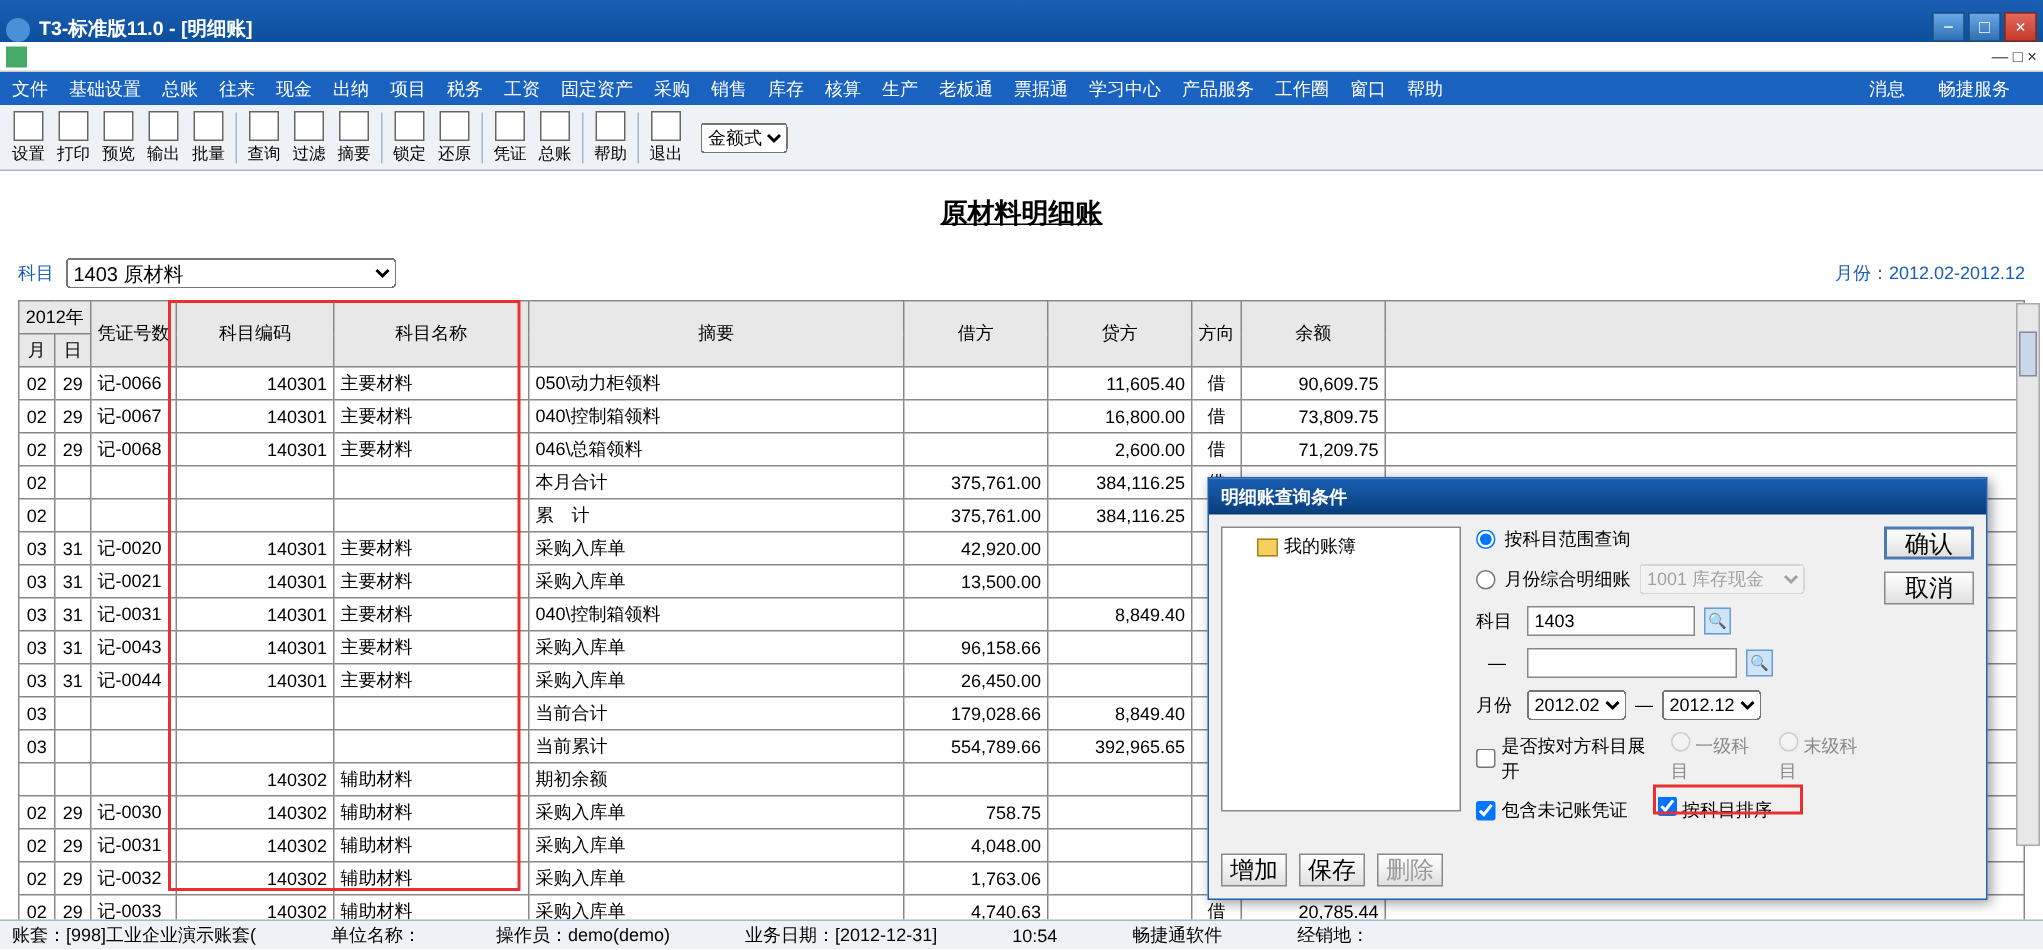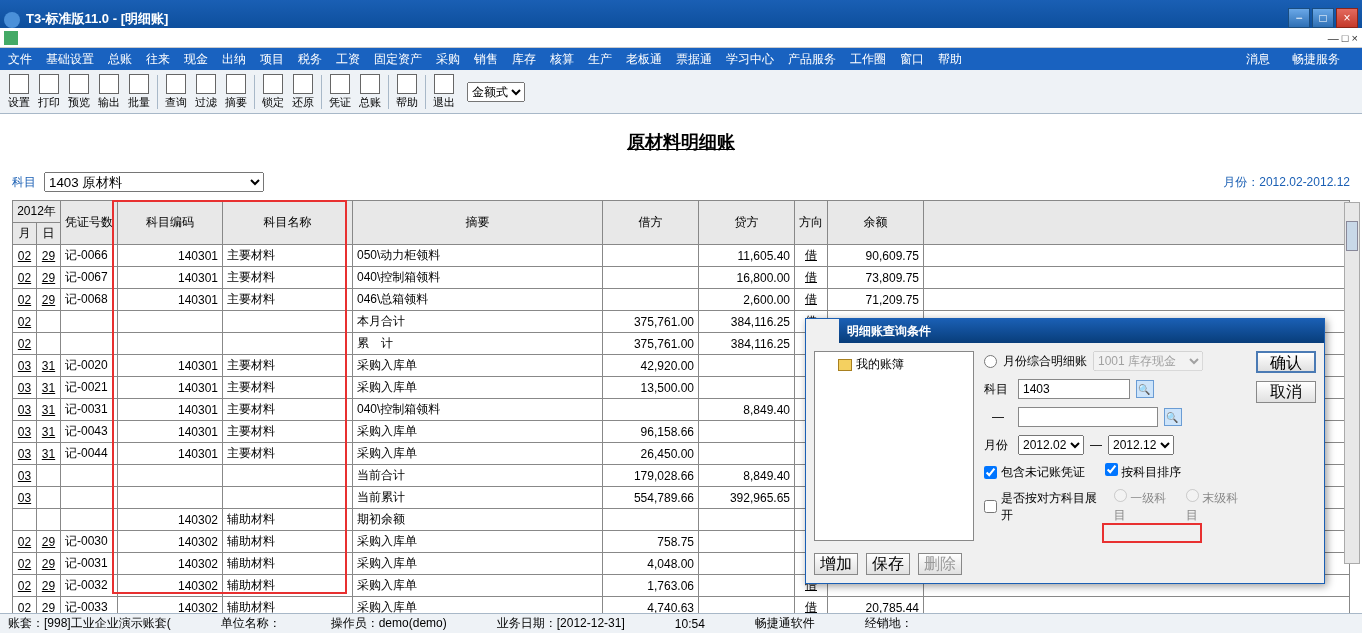--- a/index.html
+++ b/index.html
@@ -38,40 +38,40 @@
 .subject-select { width: 220px; height: 20px; }
 .month-range { margin-left: auto; color: #1a5fb4; }
 
 
 .grid-wrap { position: relative; }
 table.grid { border-collapse: collapse; width: 100%; }
 table.grid th, table.grid td { border: 1px solid #888; padding: 2px 4px; font-size: 12px; height: 19px; white-space: nowrap; background: #fff; }
 table.grid th { background: #e8e8e8; font-weight: normal; text-align: center; }
 table.grid td { text-align: right; }
 table.grid td.l { text-align: left; }
-table.grid td.c { text-align: center; text-decoration: underline; }
+table.grid td.c { text-align: center; }
 .col-m { width: 24px; }
 .col-d { width: 24px; }
 .col-v { width: 52px; }
 .col-code { width: 105px; font-family: Liberation Serif, serif; }
 .col-name { width: 130px; }
 .col-sum { width: 250px; }
 .col-amt { width: 96px; }
 .col-dir { width: 20px; }
 .col-bal { width: 96px; }
 .red-box { position: absolute; border: 2px solid #e83030; pointer-events: none; }
 .red-box1 { top: 0; left: 100px; width: 235px; height: 394px; }
 
 
 .statusbar { position: absolute; bottom: 0; left: 0; right: 0; height: 20px; background: #eef2f6; border-top: 1px solid #a8b8c8; display: flex; align-items: center; padding: 0 8px; font-size: 12px; }
 .statusbar span { margin-right: 50px; }
 
 
 .dialog { position: absolute; top: 318px; left: 805px; width: 520px; background: #f0f0f0; border: 1px solid #1a5fb4; box-shadow: 2px 2px 8px rgba(0,0,0,.4); }
-.dialog-title { height: 24px; background: linear-gradient(to bottom, #1a5fb4, #083d7a); color: #fff; font-weight: bold; padding: 4px 8px; font-size: 12px; display: flex; align-items: center; margin-left: 33px; }
+.dialog-title { height: 24px; background: linear-gradient(to bottom, #1a5fb4, #083d7a); color: #fff; font-weight: bold; padding: 4px 8px; font-size: 12px; display: flex; align-items: center; }
 .dialog-body { display: flex; padding: 8px; gap: 10px; }
 .tree-panel { width: 160px; height: 190px; background: #fff; border: 1px solid #888; padding: 4px; }
 .tree-item { display: flex; align-items: center; gap: 4px; cursor: pointer; padding-left: 19px; }
 .folder-ico { width: 14px; height: 12px; background: #f4d060; border: 1px solid #a88020; }
 .form-panel { flex: 1; }
 .form-row { display: flex; align-items: center; margin-bottom: 8px; gap: 6px; }
 .form-row input[type=text] { height: 20px; border: 1px solid #888; padding: 0 4px; font-size: 12px; }
 .form-row select { height: 20px; font-size: 12px; }
 .search-btn { width: 18px; height: 18px; background: #cde4fa; border: 1px solid #6a9cd4; display: flex; align-items: center; justify-content: center; cursor: pointer; font-size: 10px; }
 .dlg-buttons { display: flex; flex-direction: column; gap: 8px; }
@@ -468,20 +468,24 @@
   <div class="dialog-title">明细账查询条件</div>
   <div class="dialog-body">
     <div class="tree-panel">
       <div class="tree-item">
         <div class="folder-ico"></div>
         <span>我的账簿</span>
       </div>
     </div>
     <div class="form-panel">
       <div class="form-row">
+        <input type="radio" name="qt" checked="" style="">
+        <span>按科目范围查询</span>
+      </div>
+      <div class="form-row">
         <input type="radio" name="qt" style="">
         <span>月份综合明细账</span>
         <select style="width:110px" disabled=""><option>1001 库存现金</option></select>
       </div>
       <div class="form-row">
         <span style="width:28px">科目</span>
         <input type="text" style="width: 112px;" value="1403">
         <div class="search-btn">🔍</div>
       </div>
       <div class="form-row">
@@ -489,29 +493,29 @@
         <input type="text" style="width: 140px;">
         <div class="search-btn">🔍</div>
       </div>
       <div class="form-row">
         <span style="width:28px">月份</span>
         <select><option>2012.02</option></select>
         <span>—</span>
         <select><option>2012.12</option></select>
       </div>
       <div class="form-row chk-row">
-        <input type="checkbox" checked="" style="">
-        <span>包含未记账凭证</span>
-        <span style="margin-left:16px"><input type="checkbox" checked="" style=""> <span>按科目排序</span></span>
-      </div>
-      <div class="form-row chk-row">
         <input type="checkbox" style="">
         <span>是否按对方科目展开</span>
         <span style="margin-left:8px;color:#888"><input type="radio" disabled="" style=""> <span>一级科目</span></span>
         <span style="margin-left:8px;color:#888"><input type="radio" disabled="" style=""> <span>末级科目</span></span>
+      </div>
+      <div class="form-row chk-row">
+        <input type="checkbox" checked="" style="">
+        <span>包含未记账凭证</span>
+        <span style="margin-left:16px"><input type="checkbox" checked="" style=""> <span>按科目排序</span></span>
       </div>
     </div>
     <div class="dlg-buttons">
       <button class="dlg-btn primary">确认</button>
       <button class="dlg-btn">取消</button>
     </div>
   </div>
   <div class="bottom-btns">
     <button class="dlg-btn">增加</button>
     <button class="dlg-btn">保存</button>

